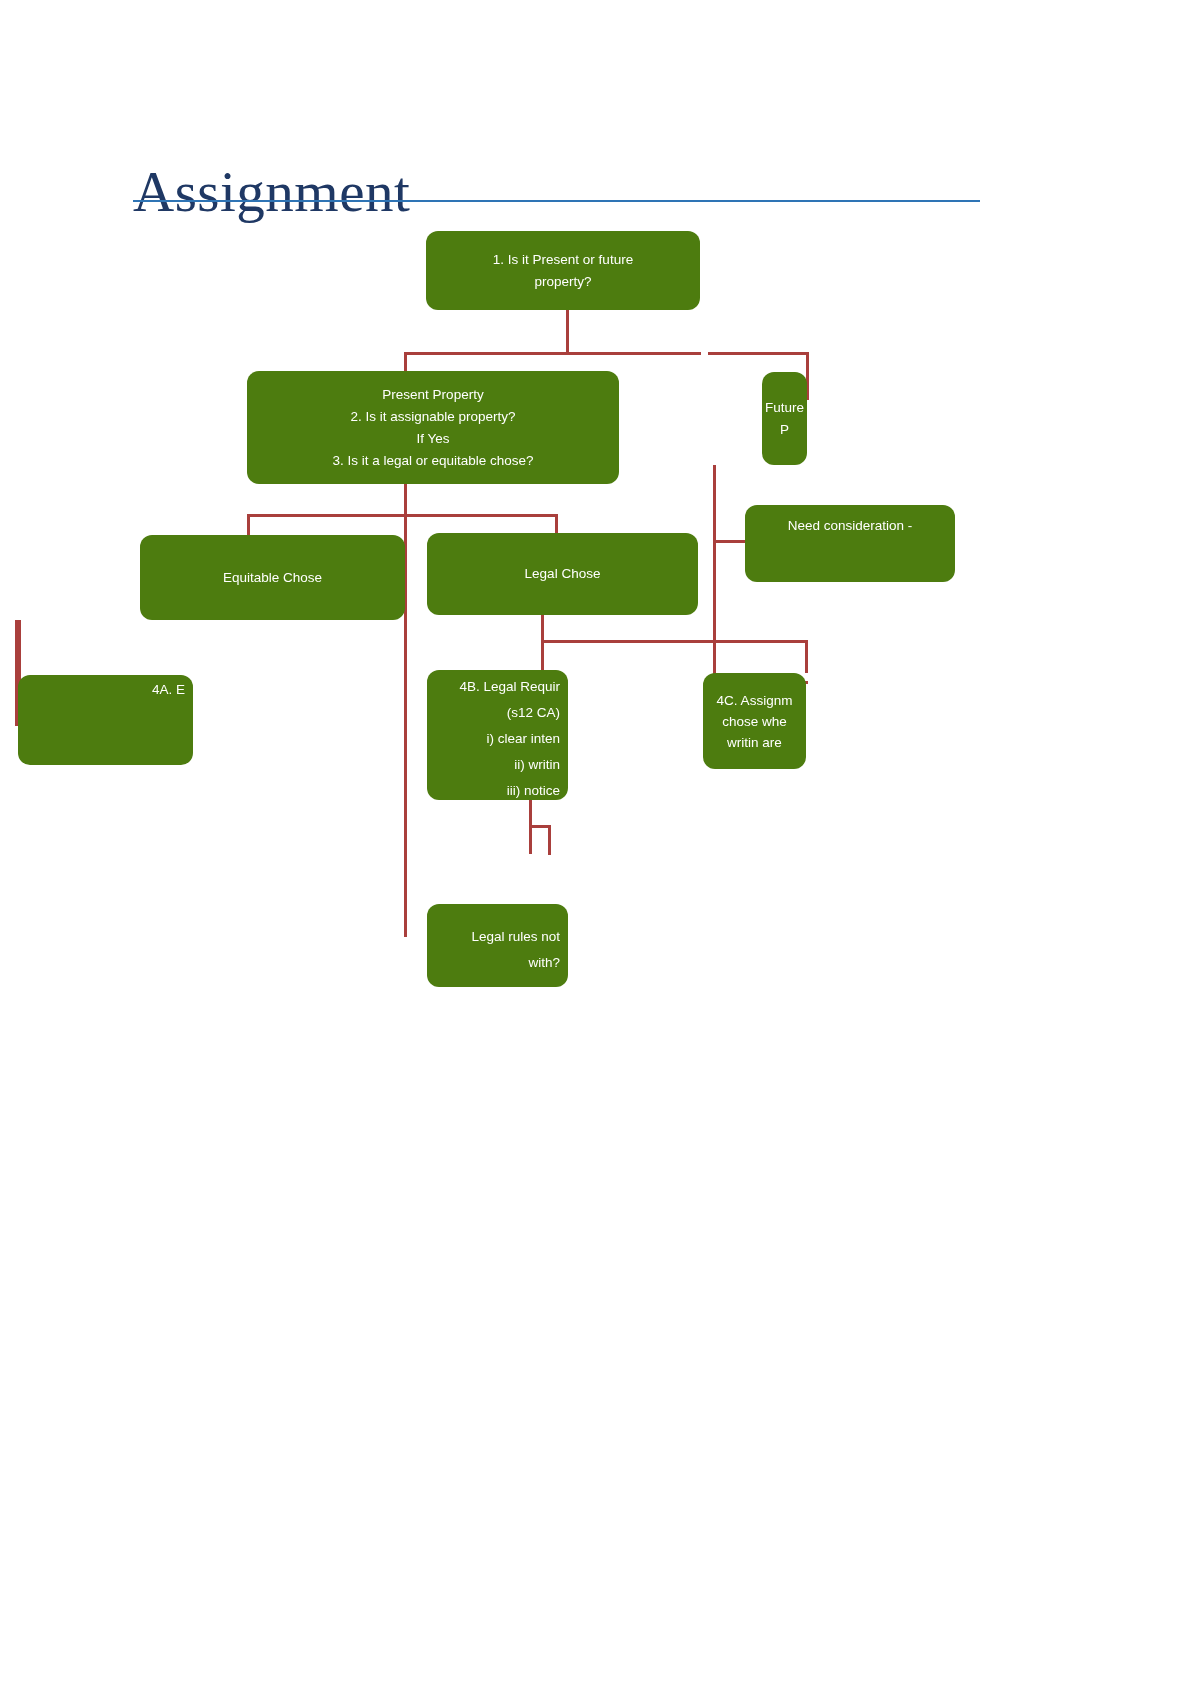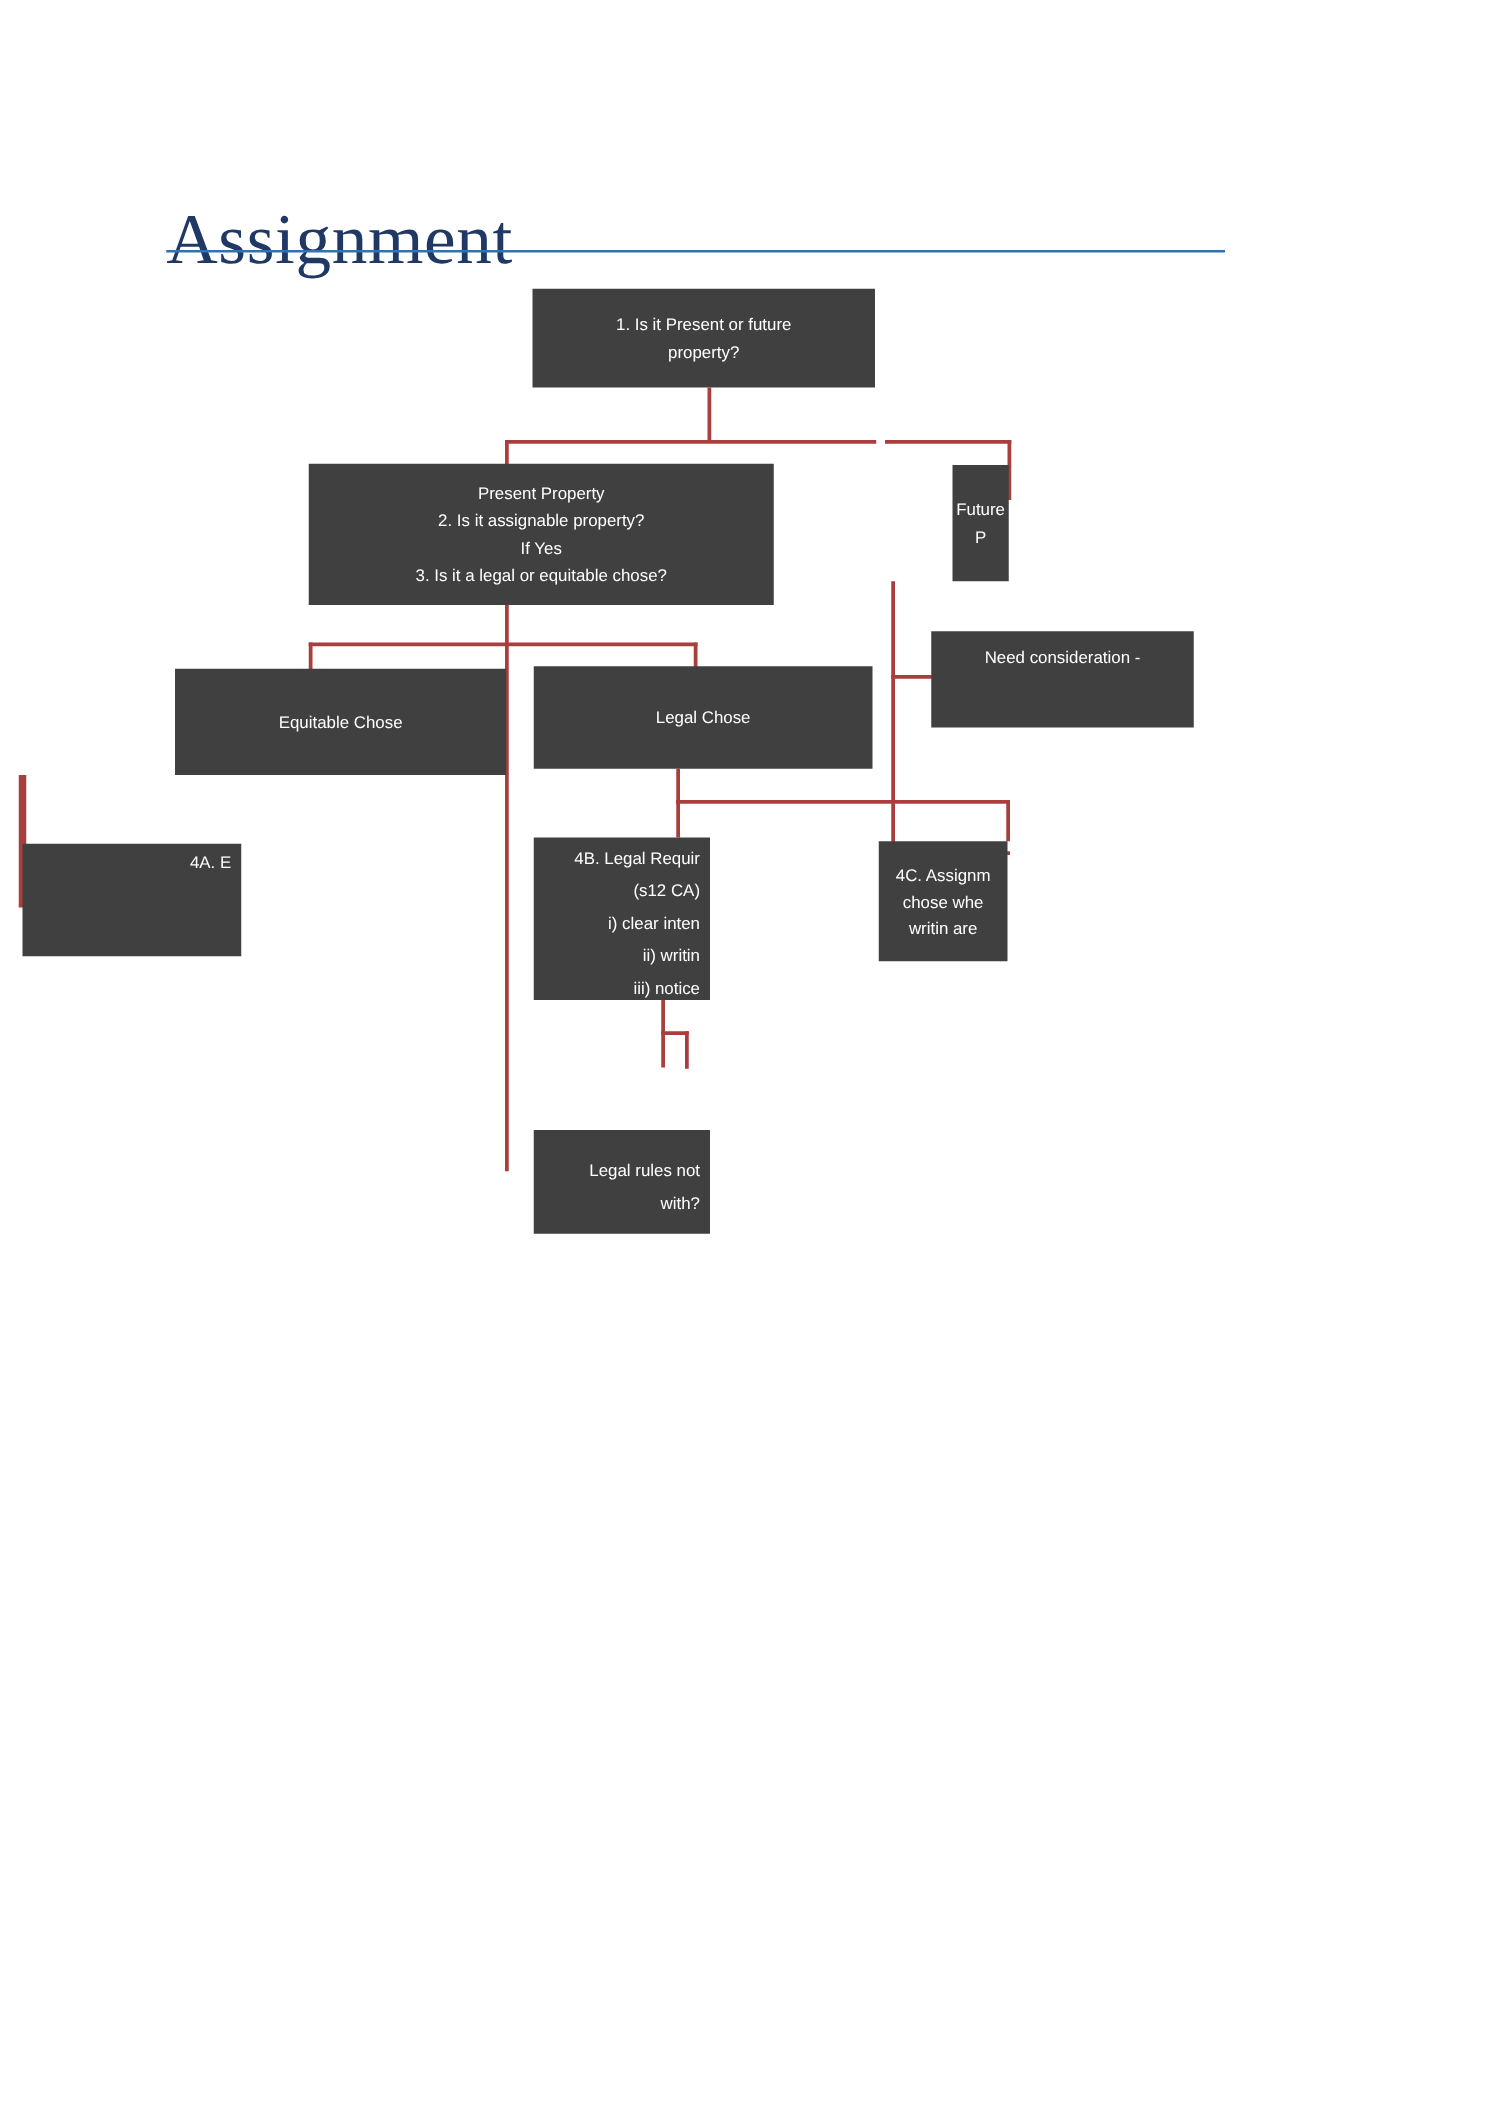--- a/index.html
+++ b/index.html
@@ -38,30 +38,31 @@
     left: 133px;
     top: 200px;
     width: 847px;
     height: 2px;
     background: #2E74B5;
   }
 
   
   .node {
     position: absolute;
-    background: #404040;
+    background: #4d7c0f;
     color: #ffffff;
     font-size: 13.5px;
     line-height: 22px;
     box-sizing: border-box;
     display: flex;
     flex-direction: column;
     justify-content: center;
     overflow: hidden;
     white-space: nowrap;
+    border-radius: 12px;
   }
   .node .ln { display: block; }
   .node.center { align-items: center; text-align: center; }
   .node.right  { align-items: flex-end; text-align: left; padding-right: 8px; }
   .node.pad    { padding-left: 10px; padding-right: 10px; }
 
   .conn {
     position: absolute;
     background: #A93F3C;
   }

